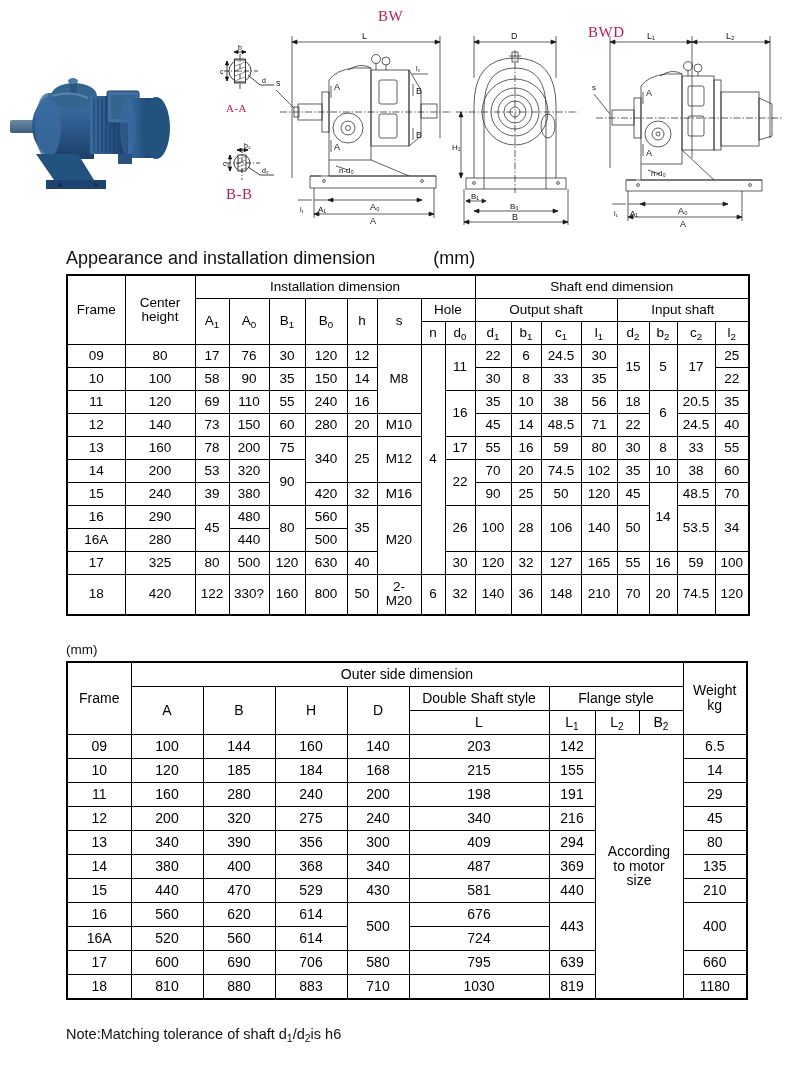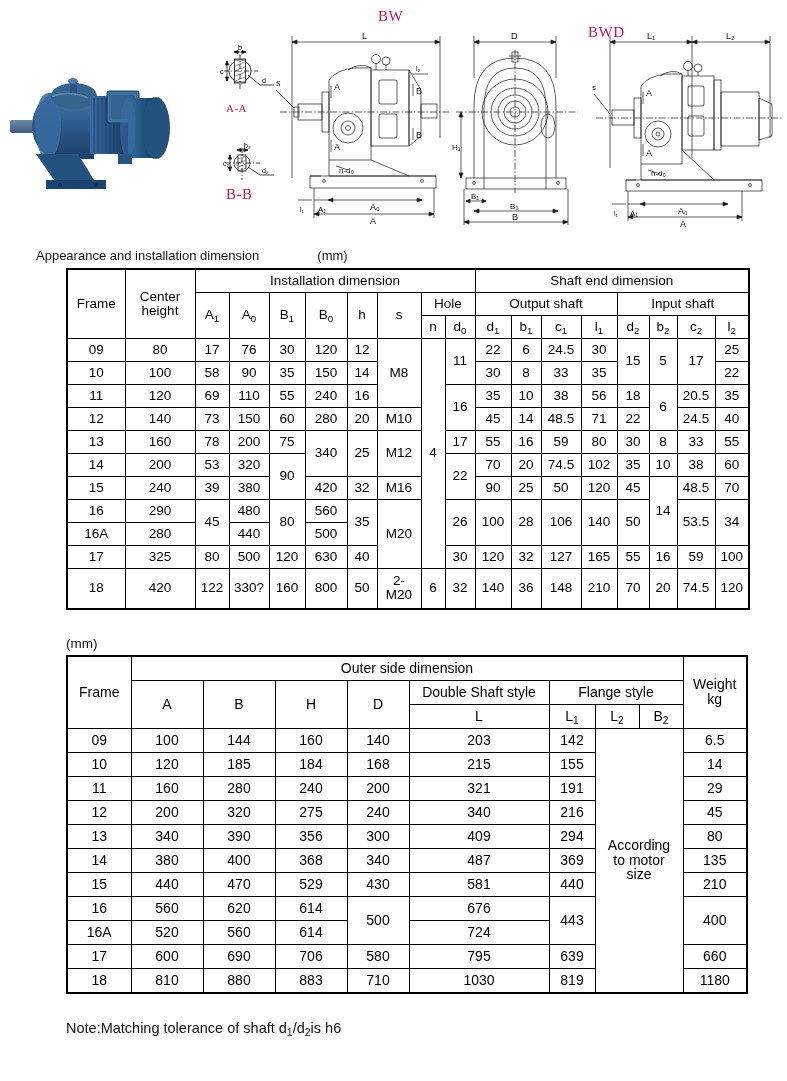--- a/index.html
+++ b/index.html
@@ -19,21 +19,21 @@
   .sect svg{display:block;}
 
   .dwg{position:absolute;top:0;}
   .dwg svg{display:block;}
 
   .dwg-title{
     position:absolute;font-size:15px;font-family:Liberation Serif, serif;
     color:#be185d;letter-spacing:.5px;
   }
   .cap{
-    font-size:13px;margin:0 0 5px 36px;color:#111;
+    font-size:18px;margin:0 0 5px 66px;color:#111;
     font-family:"Liberation Sans",sans-serif;
   }
   .cap .mmtag{margin-left:58px;}
   .cap2{font-size:13.5px;margin:0 0 4px 66px;}
 
   table.dt{
     border-collapse:collapse;margin-left:66px;background:#fff;
     table-layout:fixed;
   }
   table.dt td,table.dt th{
@@ -751,21 +751,21 @@
       <td>155</td>
       <td>14</td>
     </tr>
 
     <tr>
       <td>11</td>
       <td>160</td>
       <td>280</td>
       <td>240</td>
       <td>200</td>
-      <td>321</td>
+      <td>198</td>
       <td>191</td>
       <td>29</td>
     </tr>
 
     <tr>
       <td>12</td>
       <td>200</td>
       <td>320</td>
       <td>275</td>
       <td>240</td>

